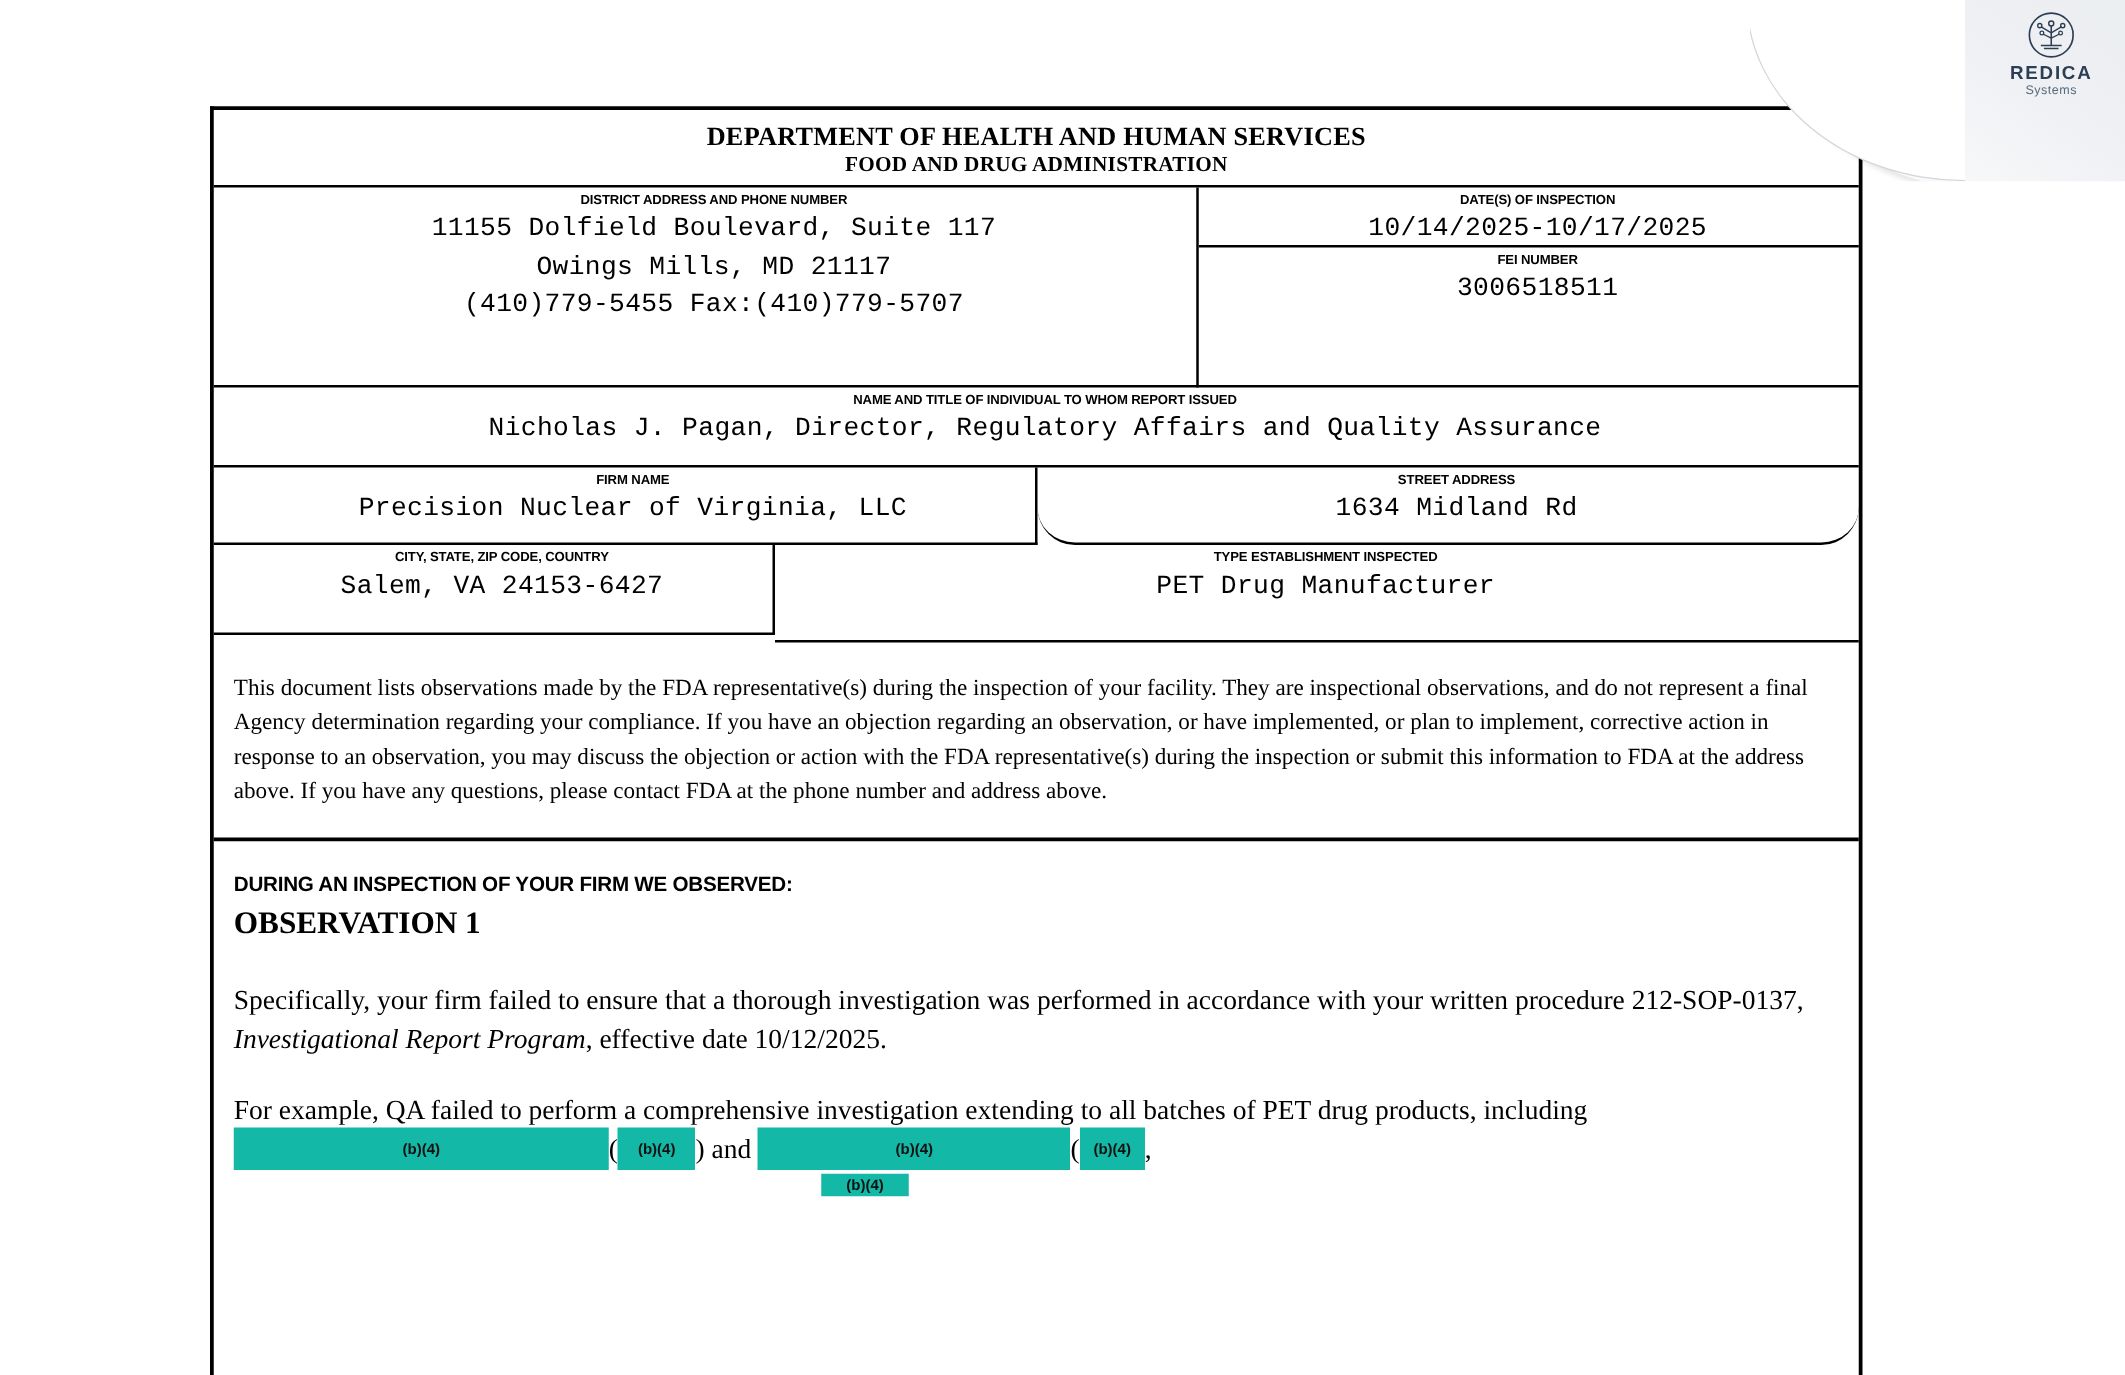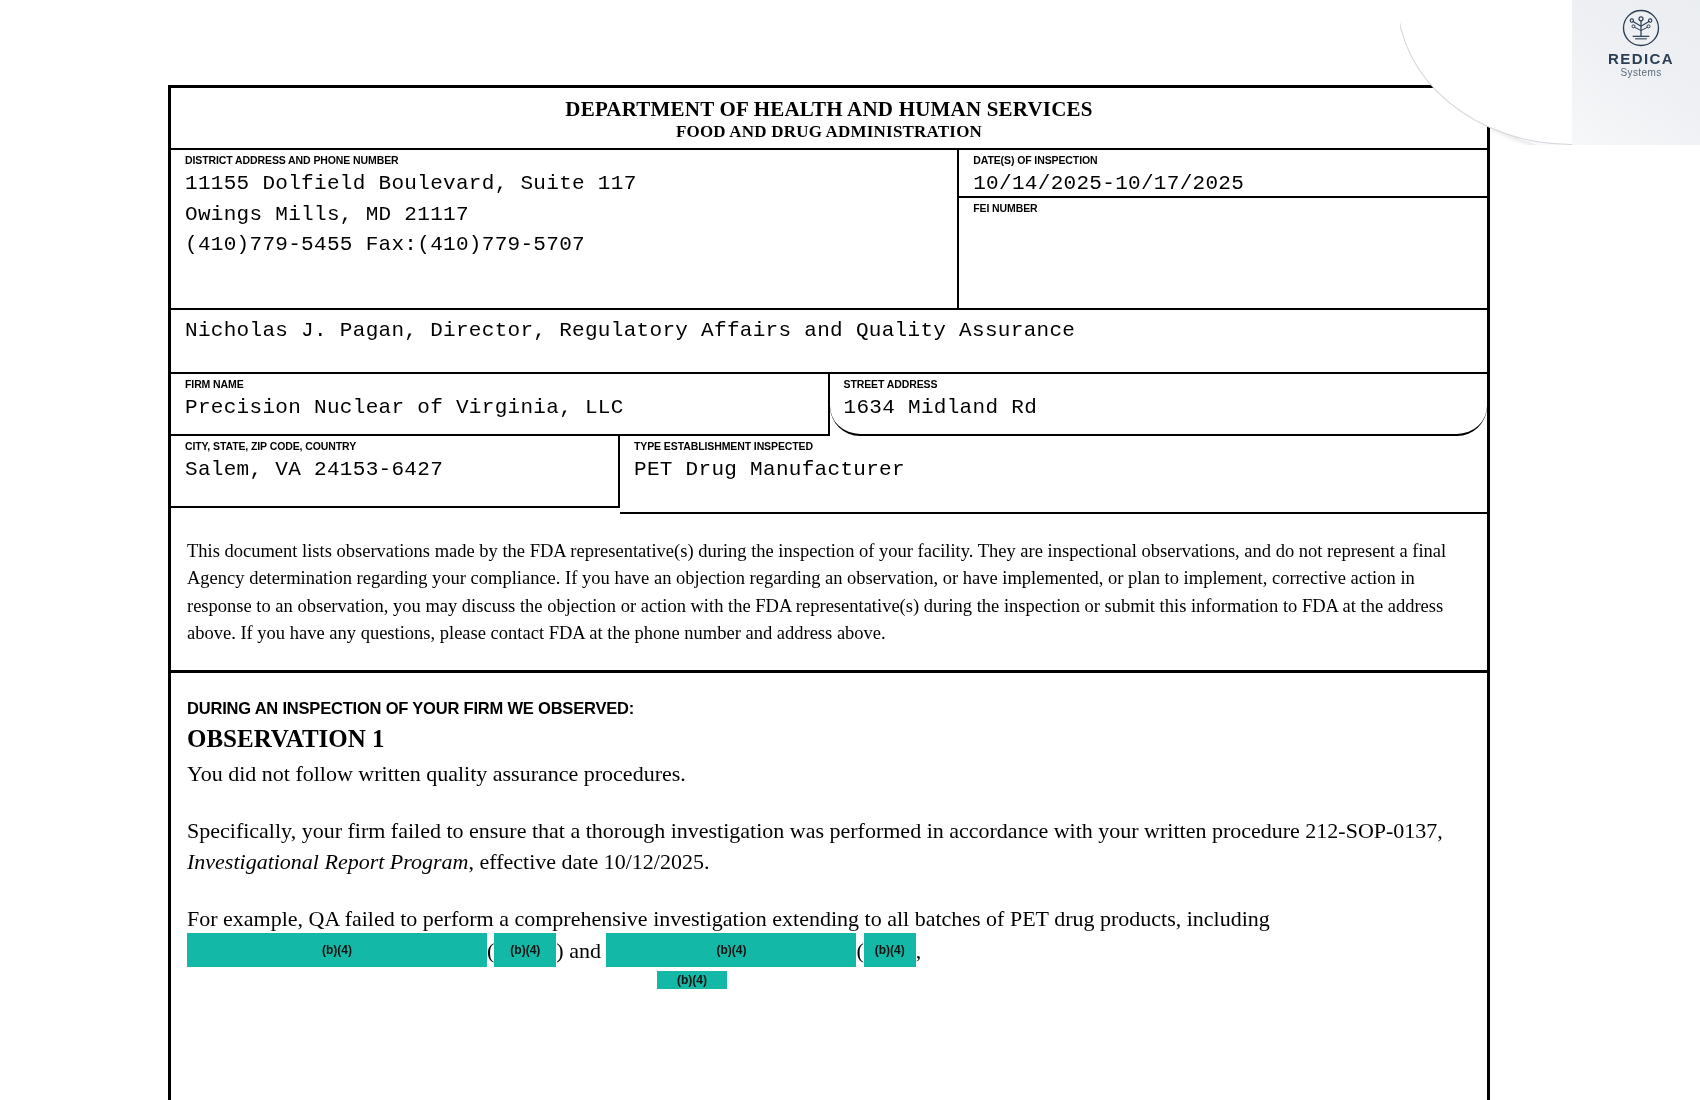--- a/index.html
+++ b/index.html
@@ -106,21 +106,21 @@
   .fda-title {
     font-family: "Liberation Serif", serif;
     font-weight: bold;
     font-size: 17px;
     letter-spacing: 0.2px;
     line-height: 1.15;
     color: #000;
   }
 
   
-  .row { display: flex; width: 100%; }
+  .row { display: flex; width: 100%; text-align: center; }
   .cell {
     position: relative;
     padding: 4px 0 0 14px;
     border-bottom: 2px solid #000;
   }
   .cell.rb { border-right: 2px solid #000; }
 
   .flabel {
     font-family: "Liberation Sans", sans-serif;
     font-weight: bold;
@@ -254,26 +254,28 @@
 Owings Mills, MD 21117
 (410)779-5455 Fax:(410)779-5707</div>
     </div>
     <div id="right-stack">
       <div class="cell" id="cell-dates">
         <div class="flabel">DATE(S) OF INSPECTION</div>
         <div class="fvalue">10/14/2025-10/17/2025</div>
       </div>
       <div class="cell" id="cell-fei">
         <div class="flabel">FEI NUMBER</div>
+        <div class="fvalue">3006518511</div>
       </div>
     </div>
   </div>
 
   <div class="row">
     <div class="cell" id="cell-name">
+      <div class="flabel">NAME AND TITLE OF INDIVIDUAL TO WHOM REPORT ISSUED</div>
       <div class="fvalue">Nicholas J. Pagan, Director, Regulatory Affairs and Quality Assurance</div>
     </div>
   </div>
 
   <div class="row">
     <div class="cell rb" id="cell-firm">
       <div class="flabel">FIRM NAME</div>
       <div class="fvalue">Precision Nuclear of Virginia, LLC</div>
     </div>
     <div class="cell" id="cell-street">
@@ -293,21 +295,20 @@
     </div>
   </div>
 
   <div id="disclaimer">
     <p>This document lists observations made by the FDA representative(s) during the inspection of your facility. They are inspectional observations, and do not represent a final Agency determination regarding your compliance. If you have an objection regarding an observation, or have implemented, or plan to implement, corrective action in response to an observation, you may discuss the objection or action with the FDA representative(s) during the inspection or submit this information to FDA at the address above. If you have any questions, please contact FDA at the phone number and address above.</p>
   </div>
 
   <div id="obs-block">
     <div id="obs-heading">DURING AN INSPECTION OF YOUR FIRM WE OBSERVED:</div>
     <div id="obs-number">OBSERVATION 1</div>
-    <div class="obs-text">You did not follow written quality assurance procedures.</div>
 
     <div class="obs-gap"></div>
 
     <div class="obs-text">
       <span>Specifically, your firm failed to ensure that a thorough investigation was performed in accordance with your written procedure 212-SOP-0137, </span><em>Investigational Report Program</em><span>, effective date 10/12/2025.</span>
     </div>
 
     <div class="obs-gap"></div>
 
     <div class="obs-text">

